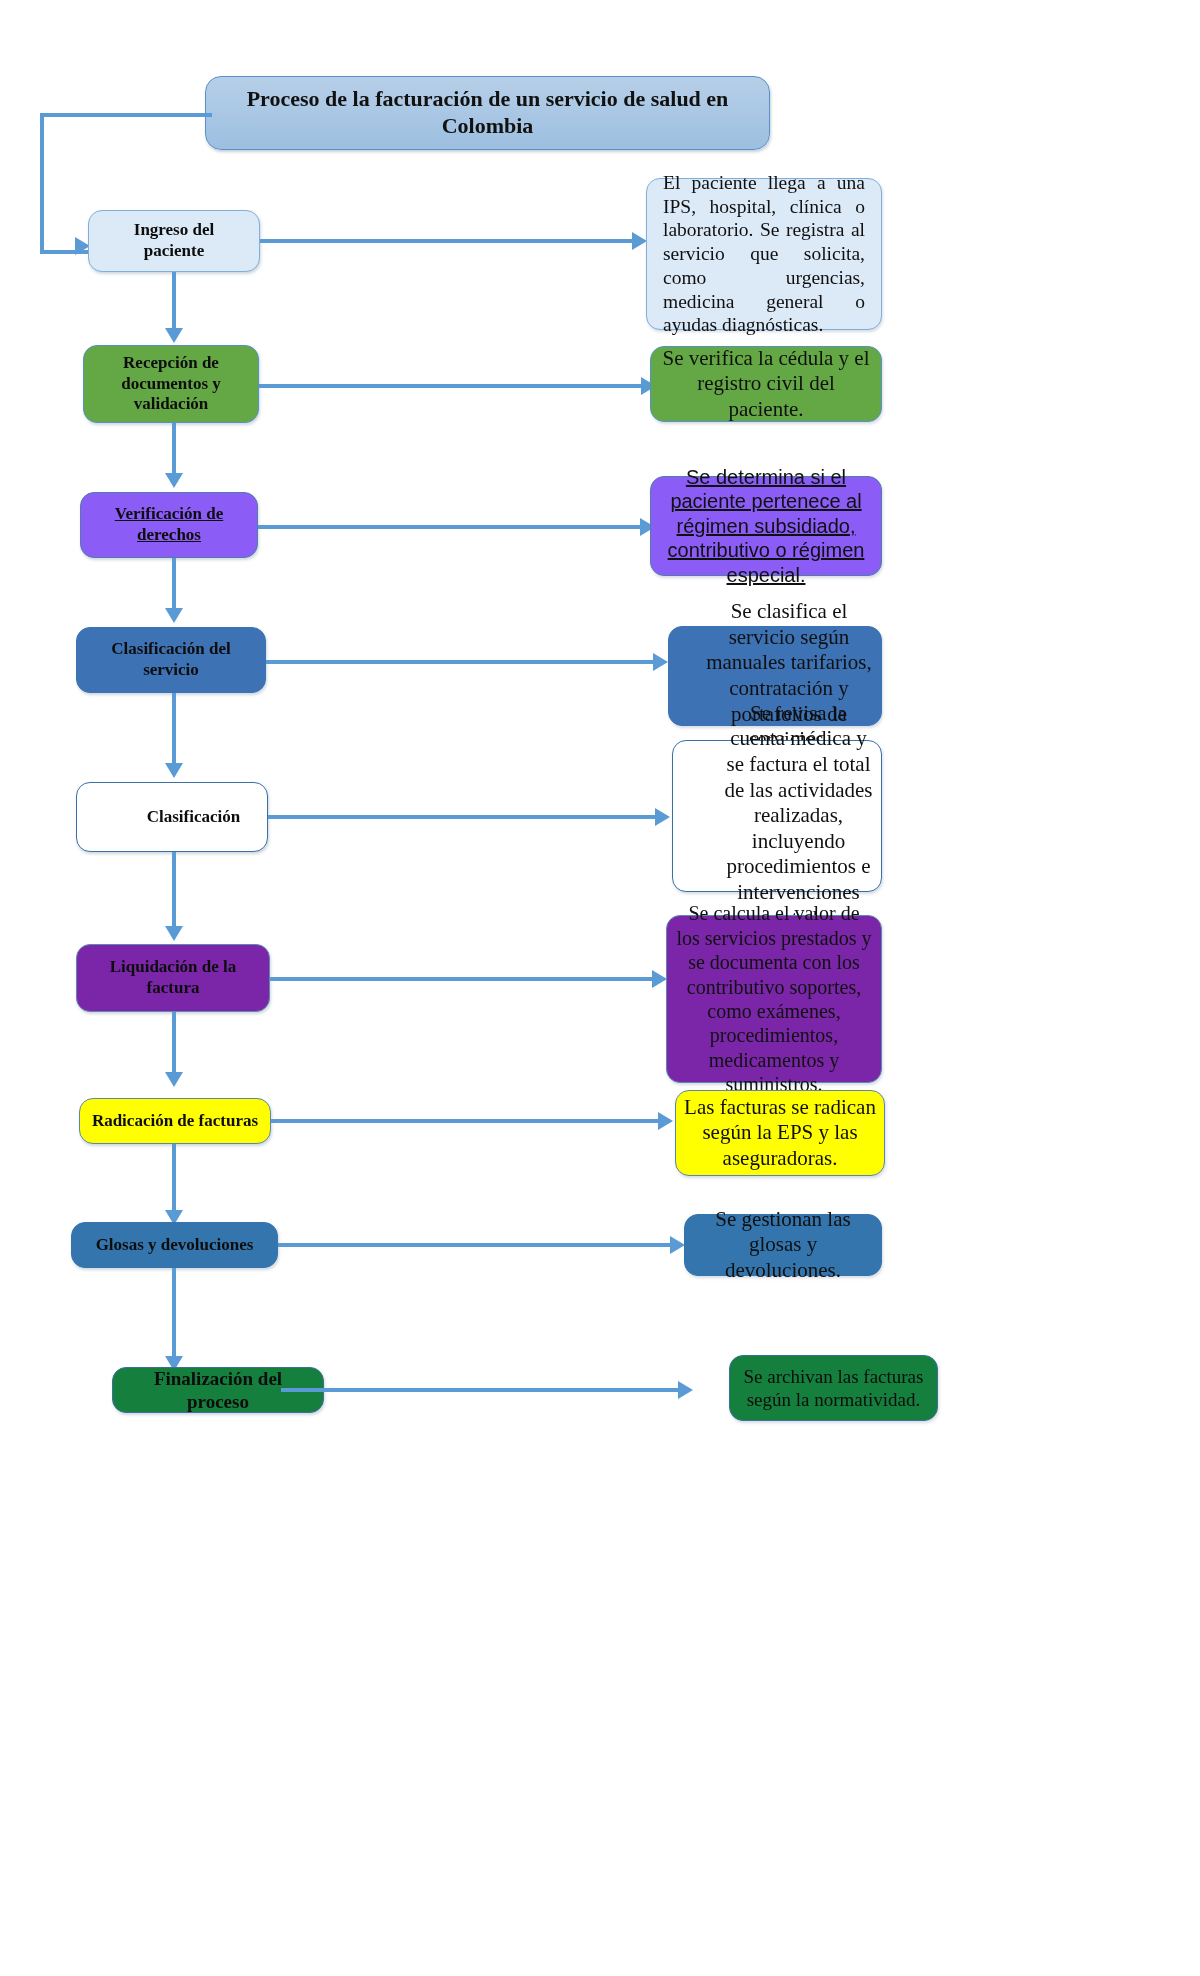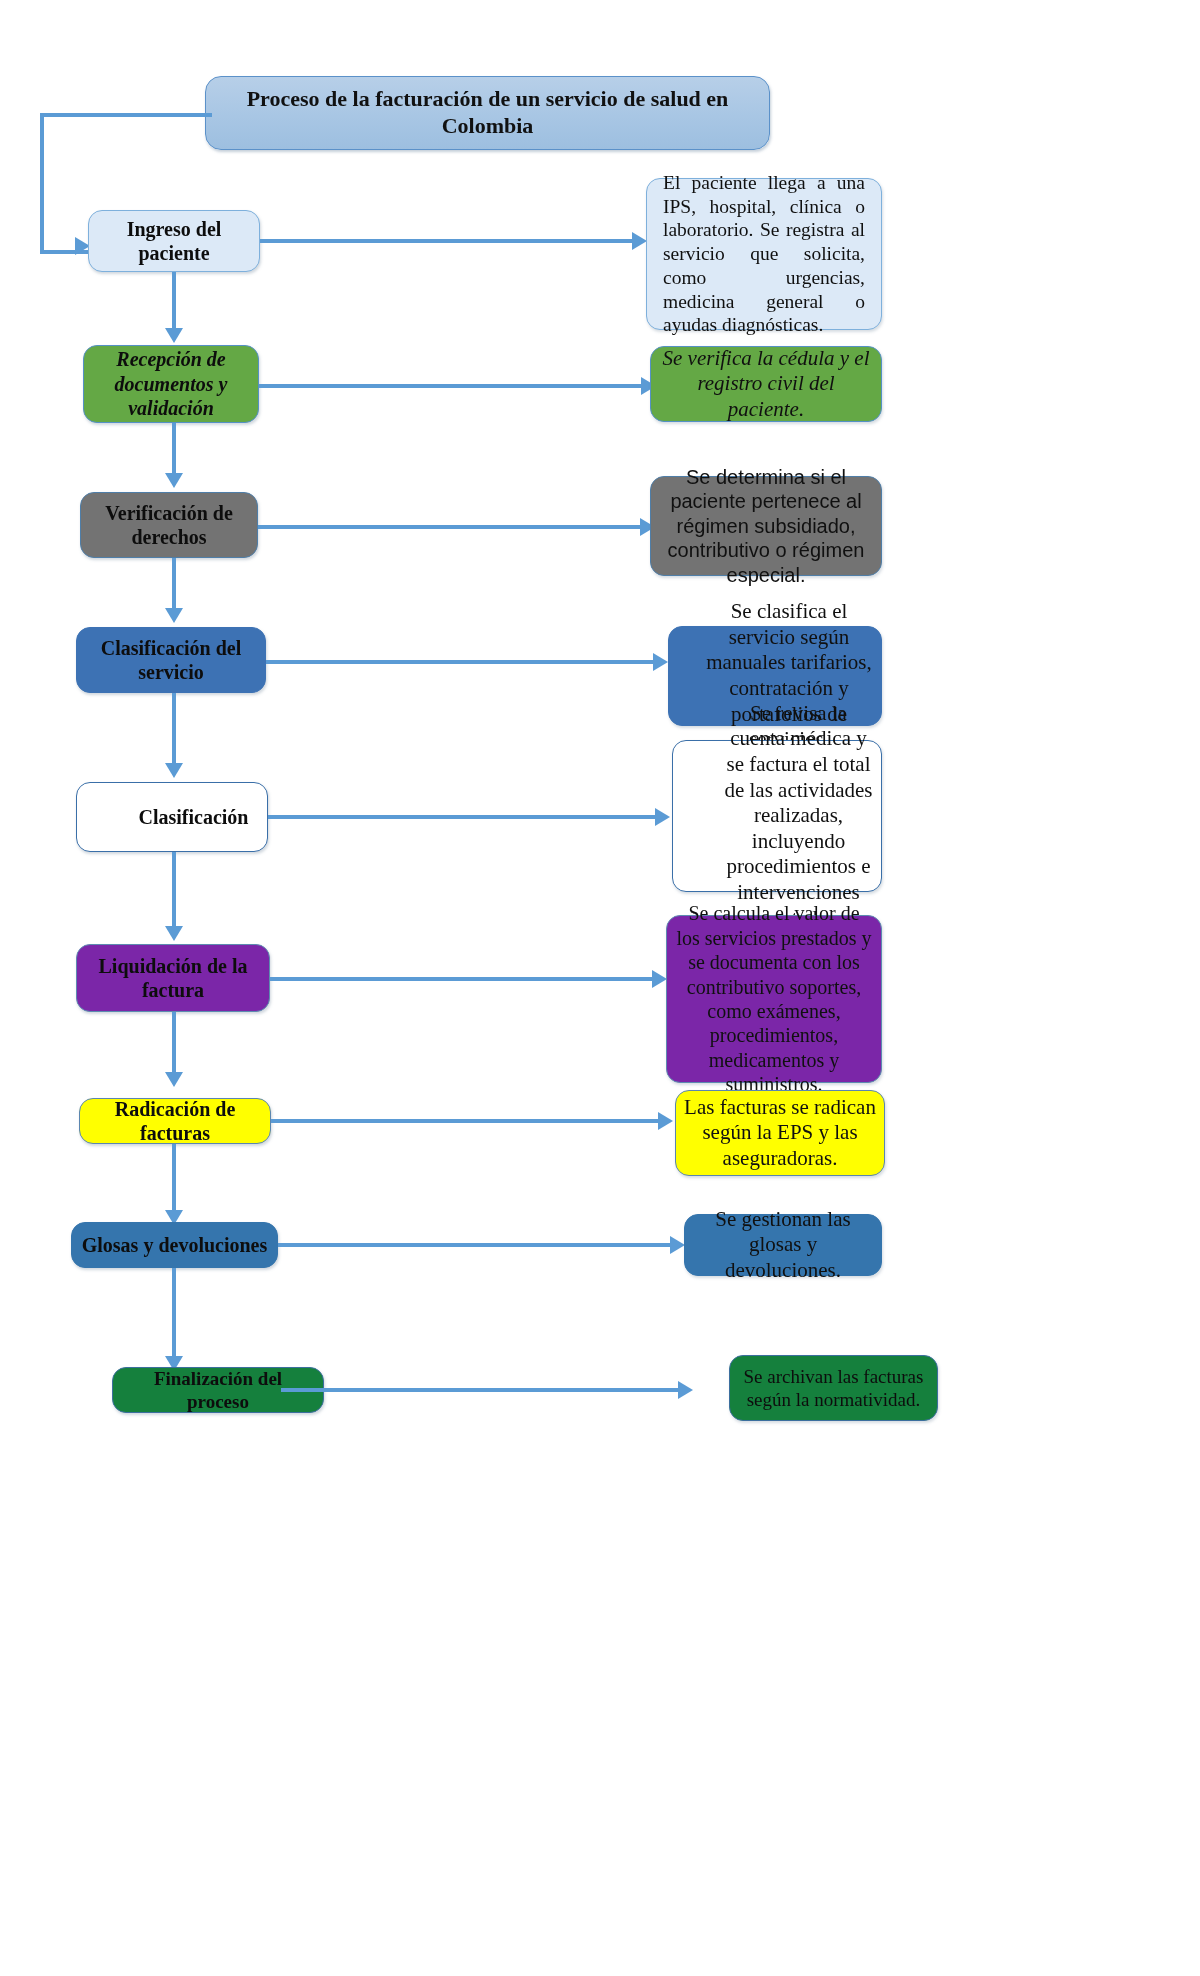--- a/index.html
+++ b/index.html
@@ -33,39 +33,39 @@
     display: block;
     width: 100%;
     padding: 0 8px;
     box-sizing: border-box;
     white-space: pre-line;
   }
 
   
   .step {
     font-weight: bold;
-    font-size: 20px;
+    font-size: 17px;
     color: #0d0d0d;
     border: 1.6px solid #4a86c8;
     box-shadow: 1px 2px 3px rgba(120,140,160,0.35);
   }
   
   .desc {
     font-weight: normal;
     font-size: 21px;
     color: #101010;
     border: 1.6px solid #3f7cb5;
     box-shadow: 1px 2px 3px rgba(120,140,160,0.3);
   }
 
   
   .c-title   { background: linear-gradient(180deg,#b7cfe8 0%, #a8c6e4 55%, #9dbfe0 100%); border-color:#5b91c9; }
   .c-ltblue  { background: #dce9f7; border-color:#7eb0dc;justify-content:flex-end; }
-  .c-green   { background: #64a845; border-color:#5591c6;font-style:italic; }
-  .c-gray    { background: #737373; border-color:#4f7ea8; }
+  .c-green   { background: #64a845; border-color:#5591c6; }
+  .c-gray    { background: #8b5cf6; border-color:#4f7ea8;text-decoration:underline; }
   .c-blue    { background: #3d72b4; border-color:#3d72b4; }
   .c-white   { background: #ffffff; border-color:#3a6fa8;padding-left:43px; }
   .c-purple  { background: #7b26a8; border-color:#5d8bb0; }
   .c-yellow  { background: #ffff00; border-color:#5b86b0; }
   .c-steel   { background: #3575ad; border-color:#3575ad; }
   .c-red     { background: #15803d; border-color:#3c6f9e;margin-left:43px; }
 
   
   .justify .txt { text-align: justify; text-align-last: left; padding: 0 16px; }
 

